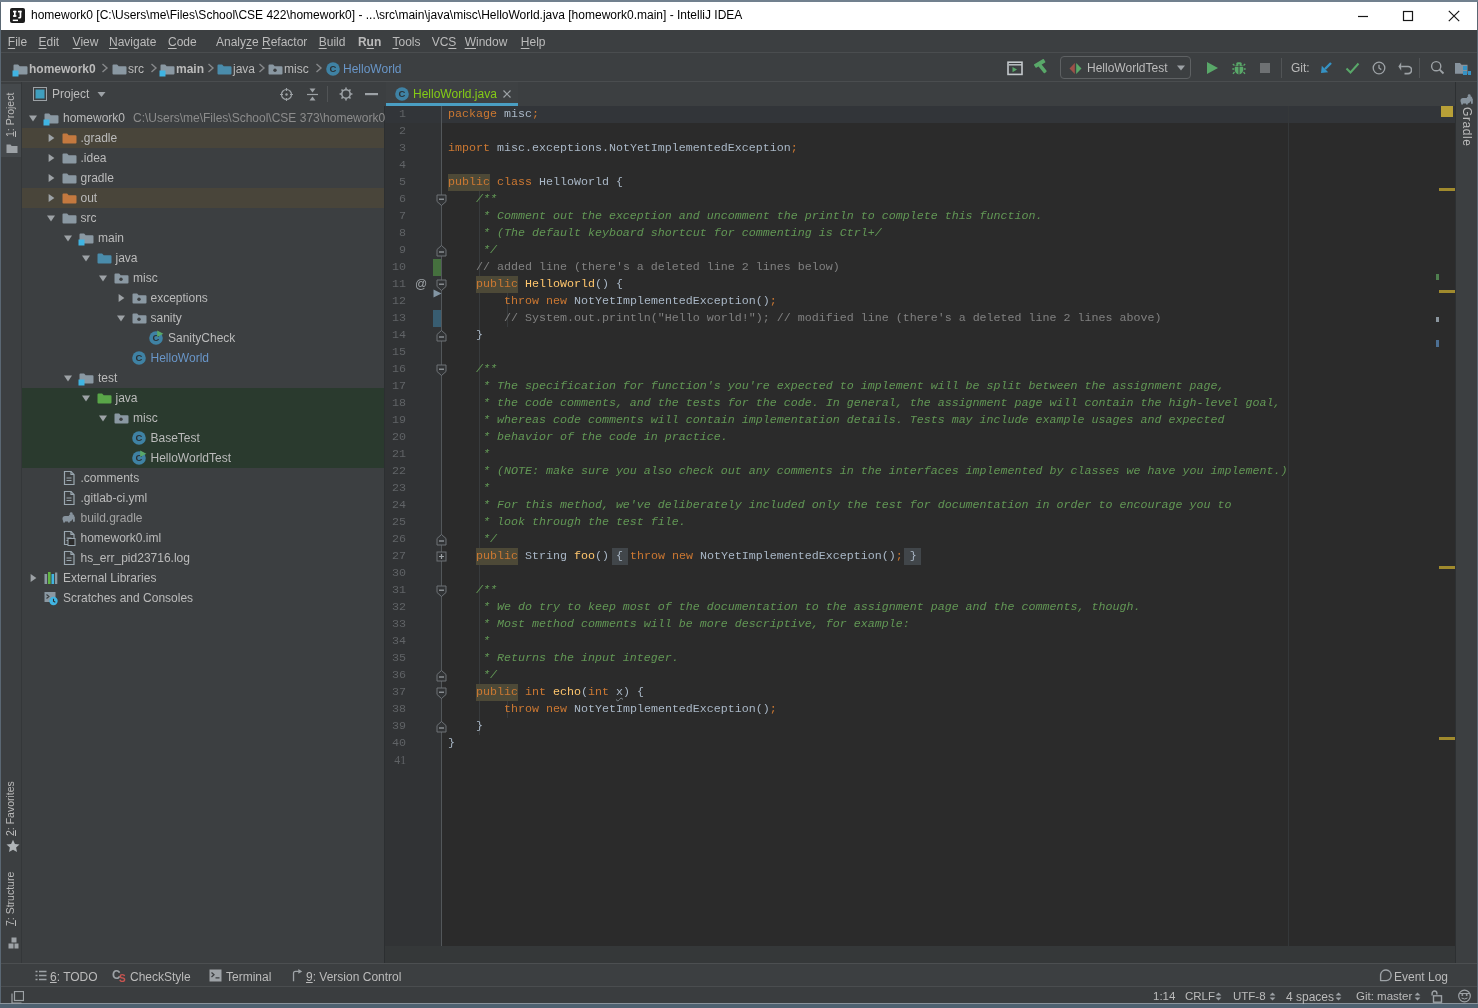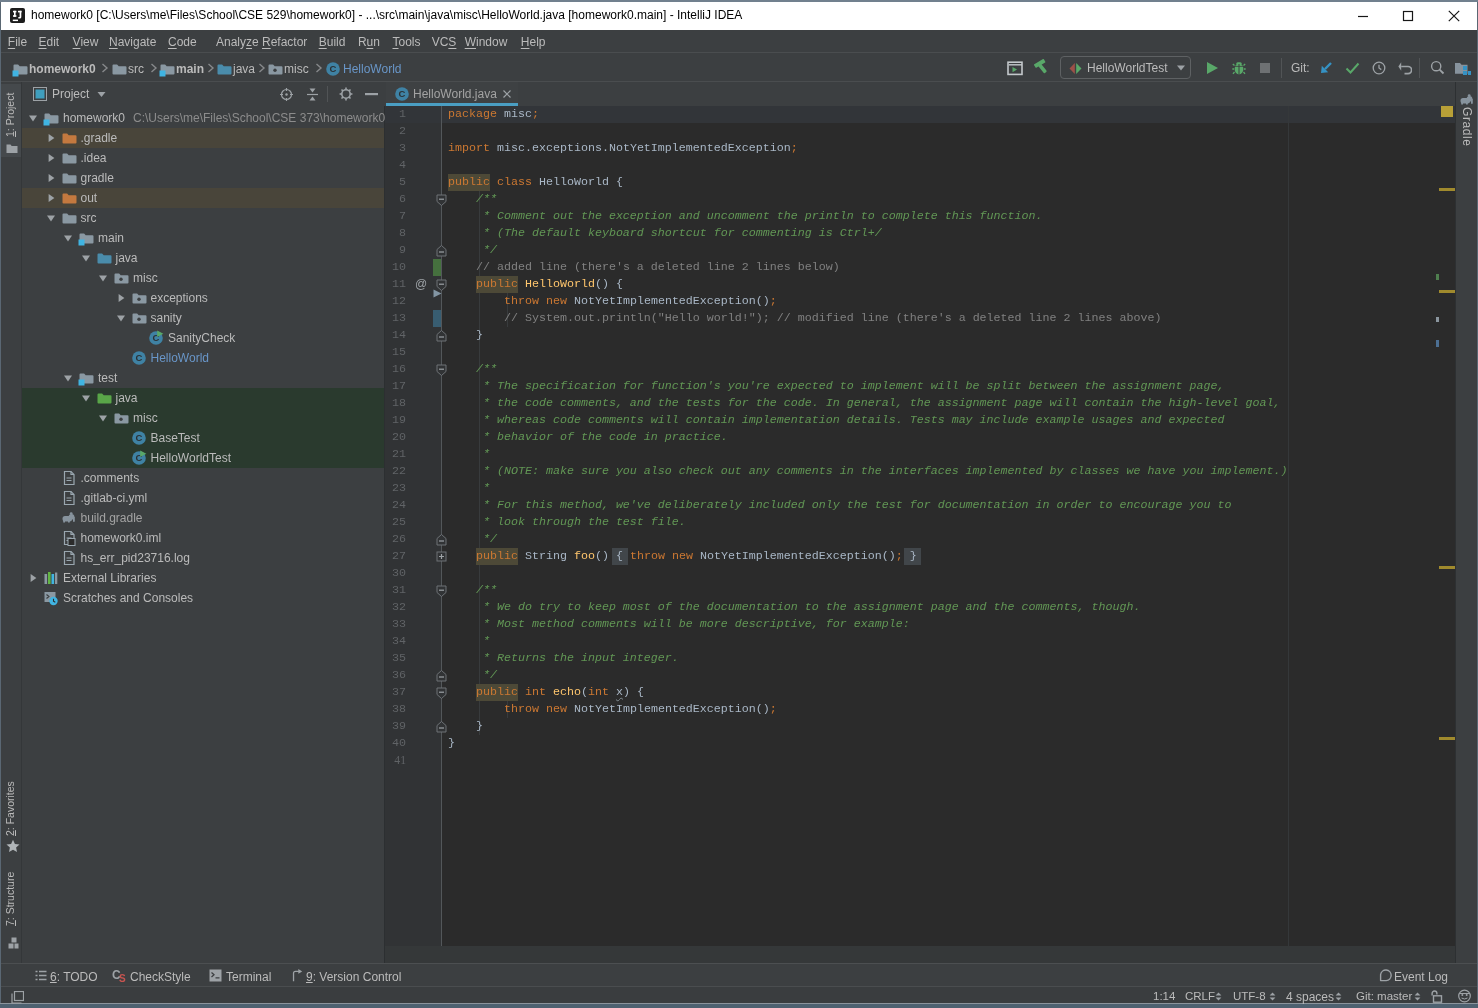--- a/index.html
+++ b/index.html
@@ -22,21 +22,21 @@
       <rect x="0" y="0" width="15" height="15" rx="2" fill="#1c1c1c"></rect>
       <rect x="3" y="2.8" width="3.4" height="1.6" fill="#fff"></rect>
       <rect x="4" y="2.8" width="1.6" height="6" fill="#fff"></rect>
       <rect x="3" y="7.2" width="3.4" height="1.6" fill="#fff"></rect>
       <rect x="8" y="2.8" width="3.6" height="1.6" fill="#fff"></rect>
       <rect x="9.6" y="2.8" width="1.7" height="6.2" fill="#fff"></rect>
       <path d="M11.3 9 q0 1.6-1.6 1.6 l-1.4 0 l0-1.6 z" fill="#fff"></path>
       <rect x="2.8" y="11.6" width="5.2" height="1.5" fill="#fff"></rect>
     </svg>
   </div>
-<div class="txt" style="left:31px;top:9px;font-size:12px;color:#000;white-space:pre;">homework0 [C:\Users\me\Files\School\CSE 529\homework0] - ...\src\main\java\misc\HelloWorld.java [homework0.main] - IntelliJ IDEA</div>
+<div class="txt" style="left:31px;top:9px;font-size:12px;color:#000;white-space:pre;">homework0 [C:\Users\me\Files\School\CSE 422\homework0] - ...\src\main\java\misc\HelloWorld.java [homework0.main] - IntelliJ IDEA</div>
 <div class="a" style="left:1341px;top:2px;width:44px;height:27px;display:flex;align-items:center;justify-content:center;">
     <svg width="12" height="12" viewBox="0 0 12 12">
       <path d="M1 6.5 h10" stroke="#171717" stroke-width="1.2"></path>
     </svg>
   </div>
 <div class="a" style="left:1386px;top:2px;width:44px;height:27px;display:flex;align-items:center;justify-content:center;">
     <svg width="12" height="12" viewBox="0 0 12 12">
       <rect x="1.5" y="1.5" width="9" height="9" fill="none" stroke="#171717" stroke-width="1.2"></rect>
     </svg>
   </div>
@@ -48,21 +48,21 @@
 <div class="a" style="left:1px;top:30px;width:1476px;height:22px;background:#3c3f41;"></div>
 <div class="a" style="left:1px;top:52px;width:1476px;height:1px;background:#4a4d4f;"></div>
 <div class="txt" style="left:7.8px;top:36px;"><span style="text-decoration:underline;text-underline-offset:2px;">F</span>ile</div>
 <div class="txt" style="left:38.5px;top:36px;"><span style="text-decoration:underline;text-underline-offset:2px;">E</span>dit</div>
 <div class="txt" style="left:72.6px;top:36px;"><span style="text-decoration:underline;text-underline-offset:2px;">V</span>iew</div>
 <div class="txt" style="left:109px;top:36px;"><span style="text-decoration:underline;text-underline-offset:2px;">N</span>avigate</div>
 <div class="txt" style="left:168px;top:36px;"><span style="text-decoration:underline;text-underline-offset:2px;">C</span>ode</div>
 <div class="txt" style="left:208px;top:36px;margin-left:8px;">Analy<span style="text-decoration:underline;text-underline-offset:2px;">z</span>e</div>
 <div class="txt" style="left:262px;top:36px;"><span style="text-decoration:underline;text-underline-offset:2px;">R</span>efactor</div>
 <div class="txt" style="left:318.7px;top:36px;"><span style="text-decoration:underline;text-underline-offset:2px;">B</span>uild</div>
-<div class="txt" style="left:357.9px;top:36px;">R<span style="text-decoration:underline;text-underline-offset:2px;">u</span>n</div>
+<div class="txt" style="left:357.9px;top:36px;font-weight:bold;">R<span style="text-decoration:underline;text-underline-offset:2px;">u</span>n</div>
 <div class="txt" style="left:392.5px;top:36px;"><span style="text-decoration:underline;text-underline-offset:2px;">T</span>ools</div>
 <div class="txt" style="left:431.7px;top:36px;">VC<span style="text-decoration:underline;text-underline-offset:2px;">S</span></div>
 <div class="txt" style="left:464.7px;top:36px;"><span style="text-decoration:underline;text-underline-offset:2px;">W</span>indow</div>
 <div class="txt" style="left:520.8px;top:36px;"><span style="text-decoration:underline;text-underline-offset:2px;">H</span>elp</div>
 <div class="a" style="left:1px;top:53px;width:1476px;height:28px;background:#3c3f41;"></div>
 <div class="a" style="left:1px;top:81px;width:1476px;height:1px;background:#4a4d4f;"></div>
 <div class="a" style="left:12px;top:61px;width:16px;height:16px;">
     <svg width="16" height="16" viewBox="0 0 16 16">
       <path d="M1.5 3.5 h4.6 l1.6 1.8 h6.8 q1 0 1 1 v6.2 q0 1-1 1 h-12 q-1 0-1-1 v-8 q0-1 1-1 z" fill="#8a98a2"></path>
       <rect x="0.5" y="9.5" width="6" height="6" fill="#40b4e2"></rect>
@@ -260,21 +260,21 @@
       <rect x="0" y="0" width="13" height="2.2" fill="#9da2a6"></rect>
     </svg>
   </div>
 <div class="a" style="left:386px;top:82px;width:132px;height:21px;background:#3e4143;"></div>
 <div class="a" style="left:394px;top:86px;width:16px;height:16px;">
     <svg width="16" height="16" viewBox="0 0 16 16">
       <circle cx="8" cy="8" r="6.8" fill="#3f82a4"></circle>
       <text x="8" y="11.4" font-family="Liberation Sans" font-size="9.5" font-weight="bold" fill="#2b3135" text-anchor="middle">C</text>
     </svg>
   </div>
-<div class="txt" style="left:413px;top:88px;color:#a3a3a3;">HelloWorld.java</div>
+<div class="txt" style="left:413px;top:88px;color:#84cc16;">HelloWorld.java</div>
 <div class="a" style="left:502px;top:89px;width:10px;height:10px;">
     <svg width="10" height="10" viewBox="0 0 10 10">
       <path d="M1.5 1.5 L8.5 8.5 M8.5 1.5 L1.5 8.5" stroke="#9da2a6" stroke-width="1.2"></path>
     </svg>
   </div>
 <div class="a" style="left:386px;top:103px;width:132px;height:3px;background:#4a9ec3;"></div>
 <div class="a" style="left:1px;top:106px;width:21px;height:881px;background:#3c3f41;"></div>
 <div class="a" style="left:1px;top:84px;width:21px;height:73px;background:#45494c;"></div>
 <div class="txt" style="left:5px;top:137px;font-size:10.5px;transform:rotate(-90deg);transform-origin:0 0;"><span style="text-decoration:underline;">1</span>: Project</div>
 <div class="a" style="left:6px;top:143px;width:12px;height:11px;">

